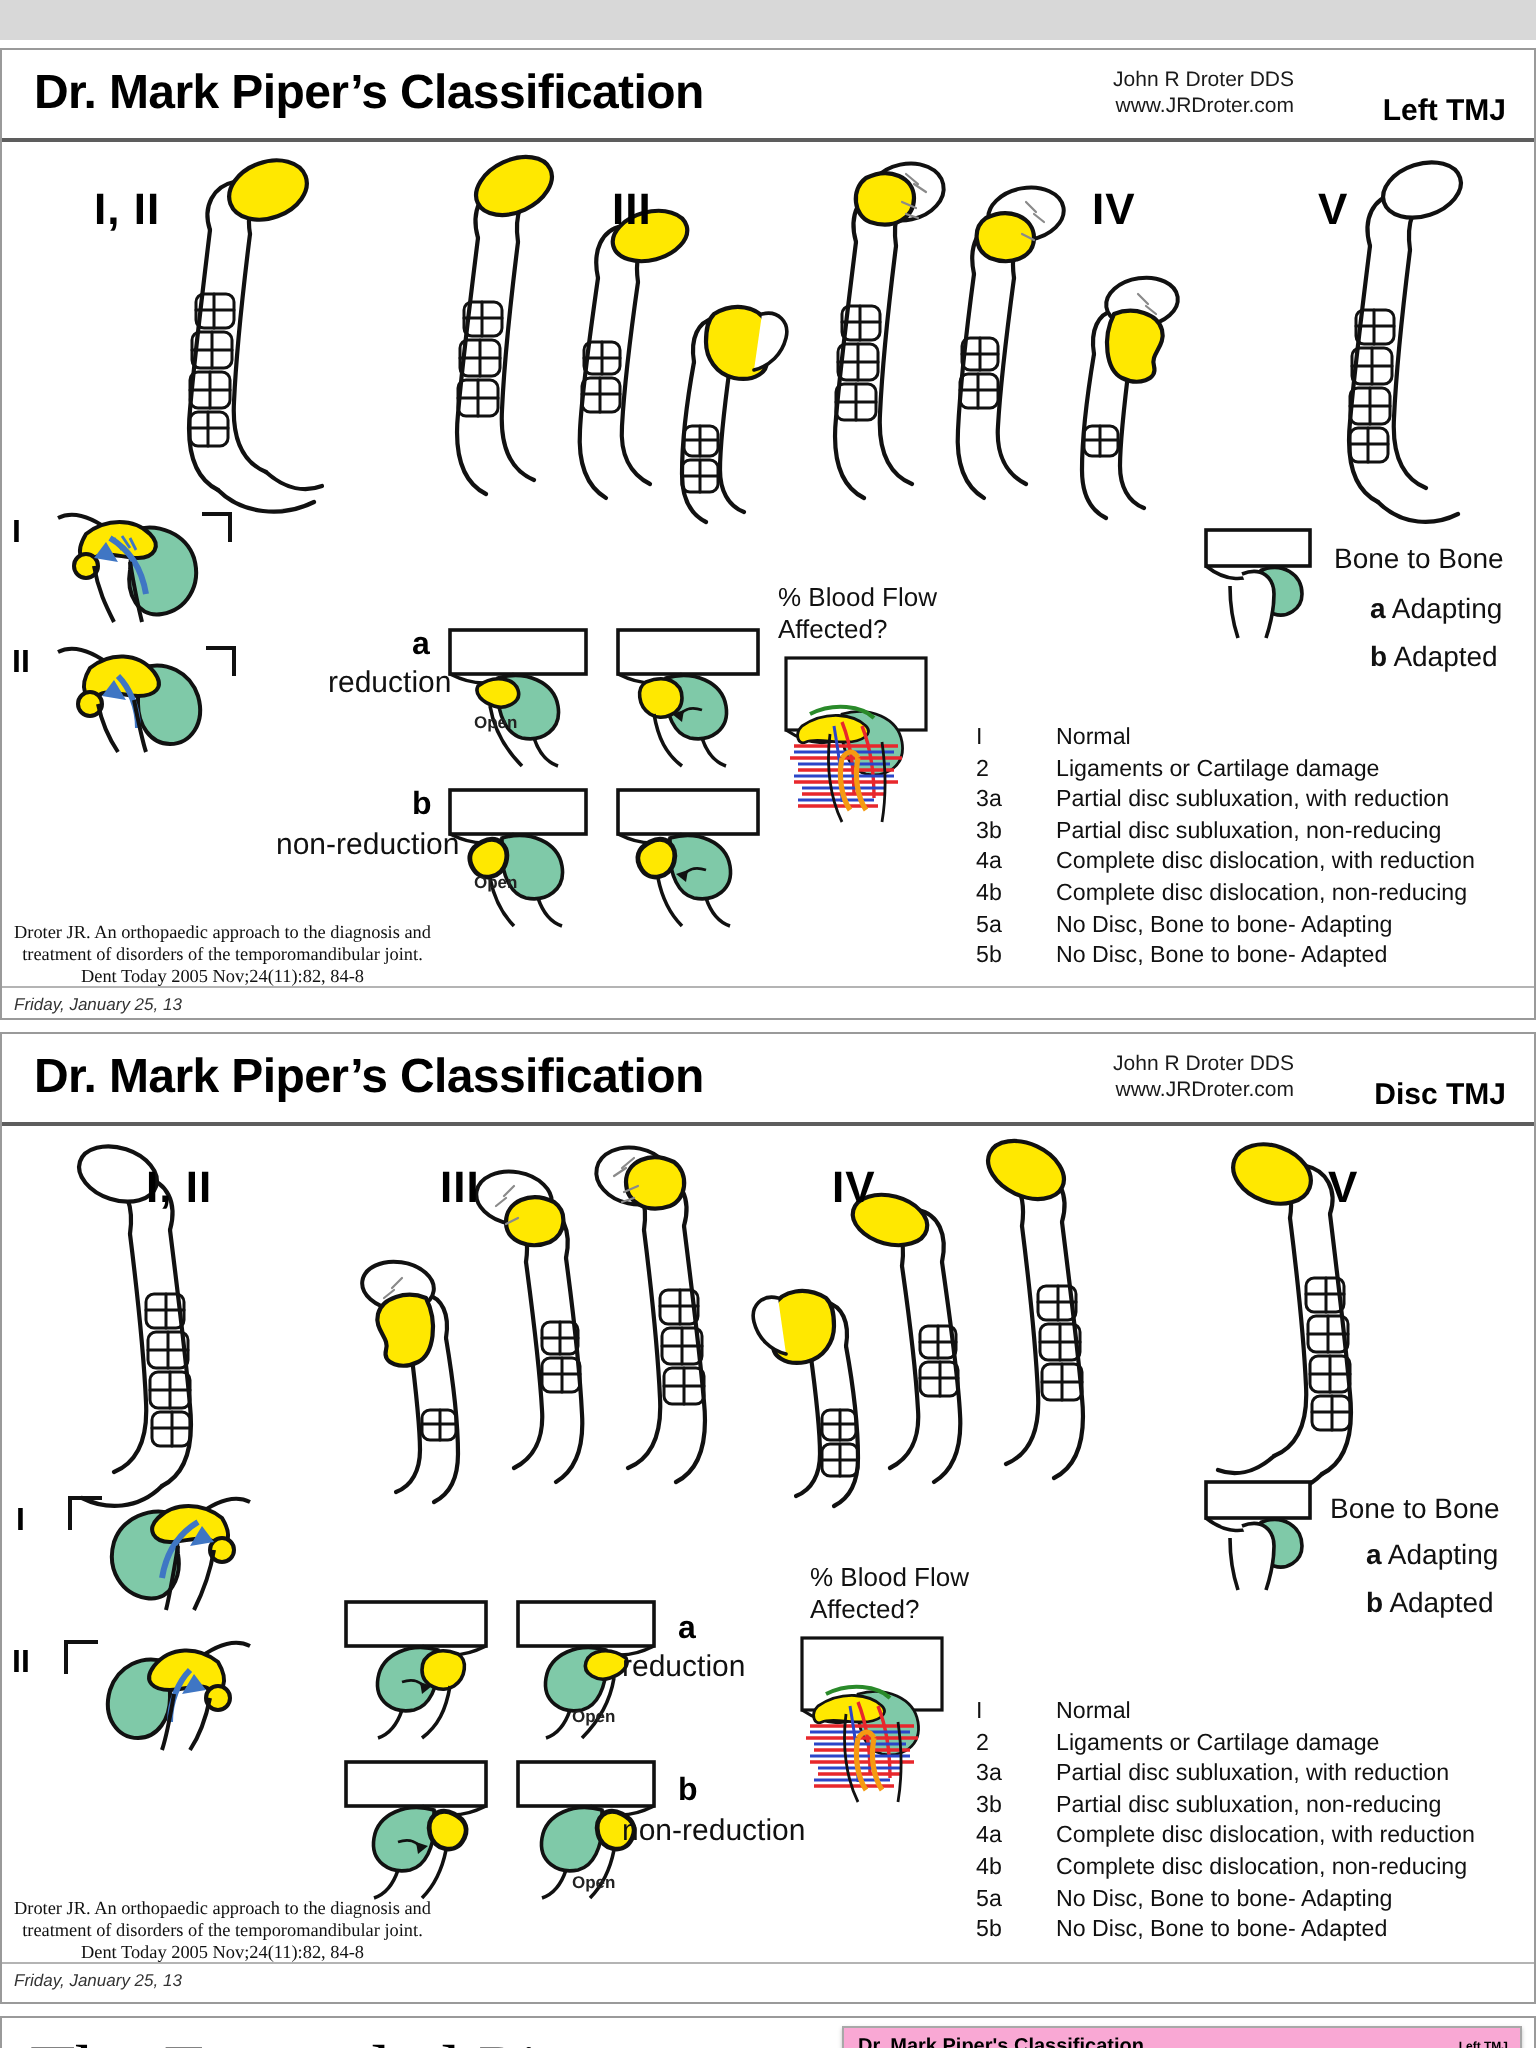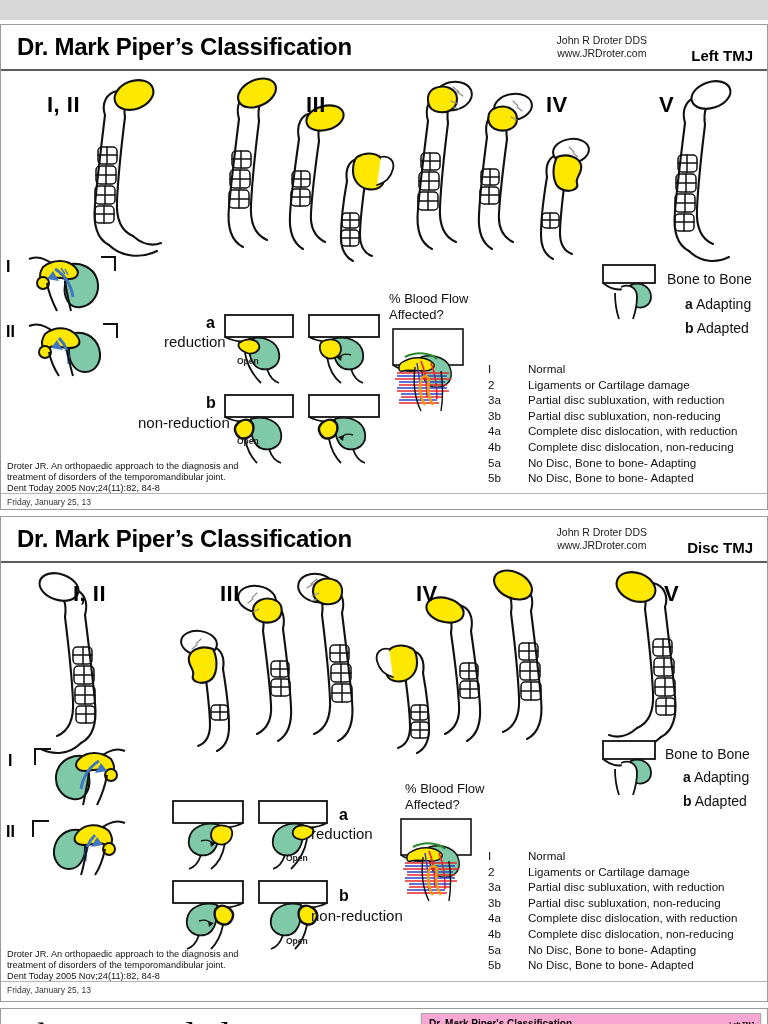--- a/index.html
+++ b/index.html
@@ -36,21 +36,21 @@
   .hdr-title {
     position: absolute; left: 16px; top: 8px;
     font-size: 24px; font-weight: bold;
     letter-spacing: -0.3px;
     color: #000;
     white-space: nowrap;
   }
   .hdr-credit {
     position: absolute; right: 120px; top: 9px;
     font-size: 10.5px; line-height: 13px;
-    color: #1a1a1a; text-align: center;
+    color: #1a1a1a; text-align: right;
     white-space: nowrap;
   }
   .hdr-side {
     position: absolute; right: 14px; top: 22px;
     font-size: 15px; font-weight: bold; color: #000;
     white-space: nowrap;
   }
 
   
   .rn {
@@ -77,31 +77,31 @@
 
   
   .key { position: absolute; }
   .key-row { display: flex; font-size: 11.6px; line-height: 15.6px; color: #111; }
   .key-code { width: 40px; flex: none; }
   .key-text { white-space: nowrap; }
 
   
   .cite {
     position: absolute;
-    font-family: Liberation Sans, sans-serif;
-    font-size: 9.2px; line-height: 11.2px; color: #111;
+    font-family: Liberation Serif, serif;
+    font-size: 9.2px; line-height: 11.2px; color: #111; text-align: center;
   }
   .datebar {
     position: absolute; left: 0; width: 100%;
     border-top: 1px solid #b4b4b4;
     height: 18px;
   }
   .datebar span {
     position: absolute; left: 6px; top: 3px;
-    font-size: 8.5px; color: #333;
+    font-size: 8.5px; color: #333; font-style: italic;
   }
 
   
   .expanded-title {
     position: absolute; left: 14px; top: 6px;
     font-family: "Liberation Serif", serif;
     font-size: 37px; color: #000; white-space: nowrap;
   }
   .thumb {
     position: absolute;

